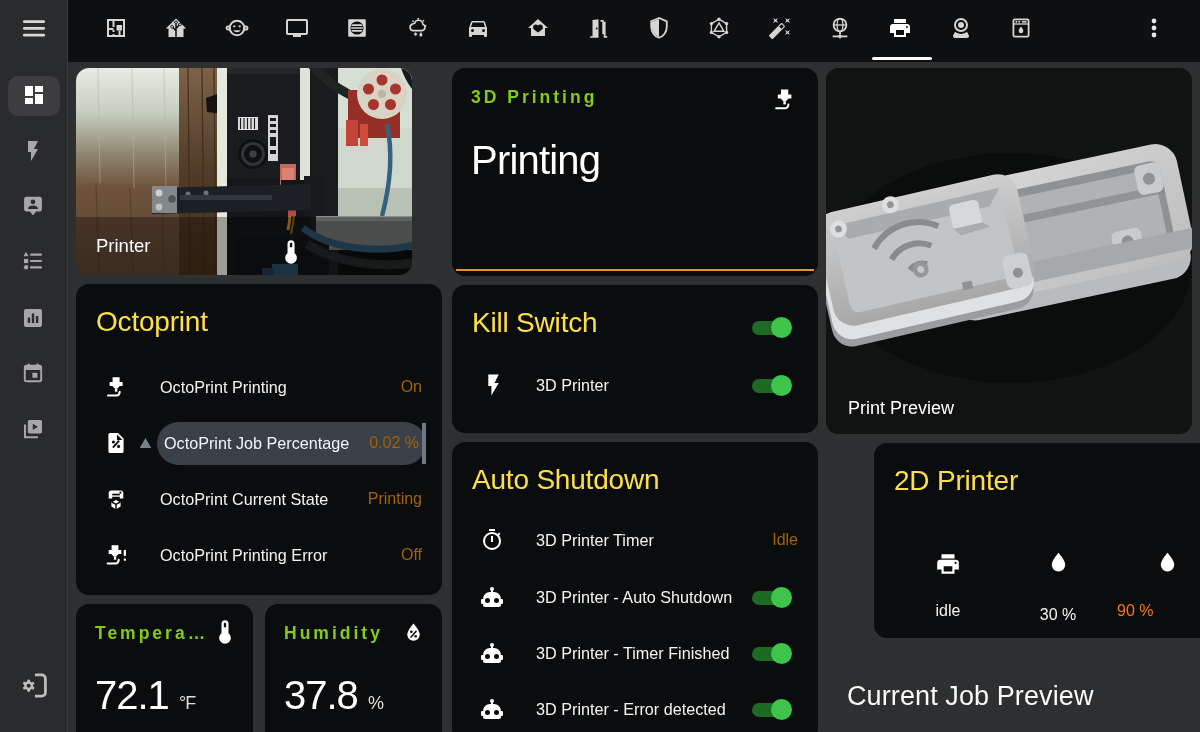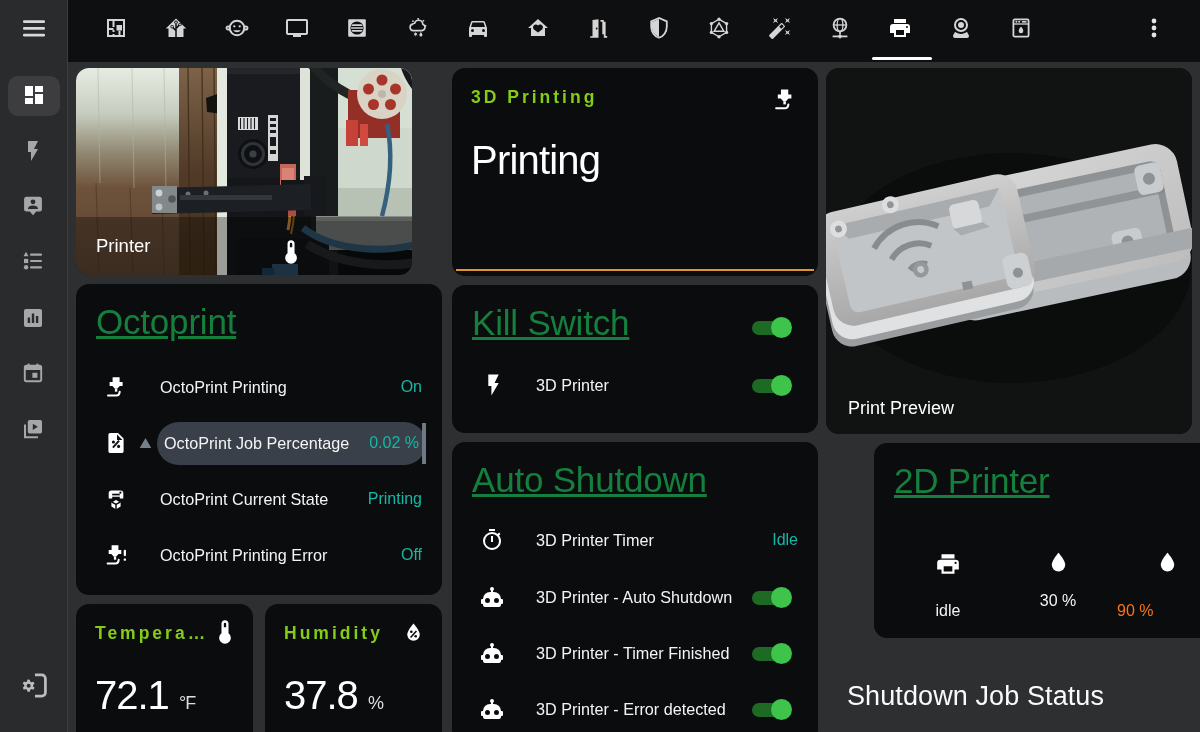--- a/index.html
+++ b/index.html
@@ -1,23 +1,23 @@
 <!DOCTYPE html>
 <html><head>
 <meta charset="utf-8">
 <style>
   html,body{margin:0;padding:0;}
   body{width:1200px;height:732px;overflow:hidden;background:#2e2f31;font-family:"Liberation Sans",sans-serif;position:relative;transform:translateZ(0);}
   .topbar{position:absolute;left:68px;top:0;width:1132px;height:62px;background:#0e0f10;}
   .sidebar{position:absolute;left:0;top:0;width:68px;height:732px;background:#2a2b2d;border-right:1px solid #3c3d3f;box-sizing:border-box;}
   .card{position:absolute;background:#0b0c0d;border-radius:13px;}
-  .ctitle{position:absolute;left:20px;top:21px;font-size:35px;line-height:34px;color:#15803d;letter-spacing:-0.2px;text-decoration:underline;}
+  .ctitle{position:absolute;left:20px;top:21px;font-size:28px;line-height:34px;color:#fde047;letter-spacing:-0.2px;}
   .row{position:absolute;left:0;width:100%;height:40px;}
   .rowname{position:absolute;left:84px;top:50%;transform:translateY(-50%);font-size:16.2px;color:#f4f4f4;white-space:nowrap;}
-  .rowval{position:absolute;right:20px;top:50%;transform:translateY(-50%);font-size:16px;color:#14b8a6;white-space:nowrap;}
+  .rowval{position:absolute;right:20px;top:50%;transform:translateY(-50%);font-size:16px;color:#a16207;white-space:nowrap;}
   .rowicon{position:absolute;left:28px;top:50%;transform:translateY(-50%);width:24px;height:24px;}
   .tabicon{position:absolute;top:16px;width:24px;height:24px;}
   .sideicon{position:absolute;left:21px;width:24px;height:24px;}
   .toggle{position:absolute;width:42px;height:22px;}
   .toggle .track{position:absolute;left:2px;top:4.5px;width:38px;height:14px;border-radius:7px;background:#1d6a24;}
   .toggle .thumb{position:absolute;right:0;top:0.5px;width:21px;height:21px;border-radius:50%;background:#3ec44a;}
   .slabel{position:absolute;left:19px;top:19px;font-size:17.5px;font-weight:bold;letter-spacing:3px;color:#84cc16;white-space:nowrap;}
   .bigval{position:absolute;left:19px;font-size:40px;letter-spacing:-1px;color:#fff;white-space:nowrap;}
   .unit{font-size:18px;color:#dedede;}
   svg{display:block;}
@@ -568,20 +568,20 @@
 
 <div class="card" style="left:826px;top:443px;width:366px;height:195px;margin-left:48px;" id="printer2d">
   <div class="ctitle">2D Printer</div>
   <svg style="position:absolute;left:61px;top:108px;width:26px;height:26px;" viewBox="0 0 24 24">
       <path d="M18,3H6V7H18M19,12A1,1 0 0,1 18,11A1,1 0 0,1 19,10A1,1 0 0,1 20,11A1,1 0 0,1 19,12M16,19H8V14H16M19,8H5A3,3 0 0,0 2,11V17H6V21H18V17H22V11A3,3 0 0,0 19,8Z" fill="#fff"></path>
     </svg>
   <div style="position:absolute;left:24px;top:159px;width:100px;text-align:center;font-size:16px;color:#f4f4f4;">idle</div>
   <svg style="position:absolute;left:171px;top:106px;width:27px;height:27px;" viewBox="0 0 24 24">
       <path d="M12,20A6,6 0 0,1 6,14C6,10 12,3.25 12,3.25C12,3.25 18,10 18,14A6,6 0 0,1 12,20Z" fill="#fff"></path>
     </svg>
-  <div style="position:absolute;left:134px;top:149px;width:100px;text-align:center;font-size:16px;color:#f4f4f4;">30 %</div>
+  <div style="position:absolute;left:134px;top:163px;width:100px;text-align:center;font-size:16px;color:#f4f4f4;">30 %</div>
   <svg style="position:absolute;left:280px;top:106px;width:27px;height:27px;" viewBox="0 0 24 24">
       <path d="M12,20A6,6 0 0,1 6,14C6,10 12,3.25 12,3.25C12,3.25 18,10 18,14A6,6 0 0,1 12,20Z" fill="#fff"></path>
     </svg>
   <div style="position:absolute;left:243px;top:159px;width:100px;text-align:left;font-size:16px;color:#f97316;">90 %</div>
 </div>
 
-<div style="position:absolute;left:847px;top:681px;font-size:27px;letter-spacing:0.1px;color:#fafafa;">Shutdown Job Status</div>
+<div style="position:absolute;left:847px;top:681px;font-size:27px;letter-spacing:0.1px;color:#fafafa;">Current Job Preview</div>
 
 </body></html>

